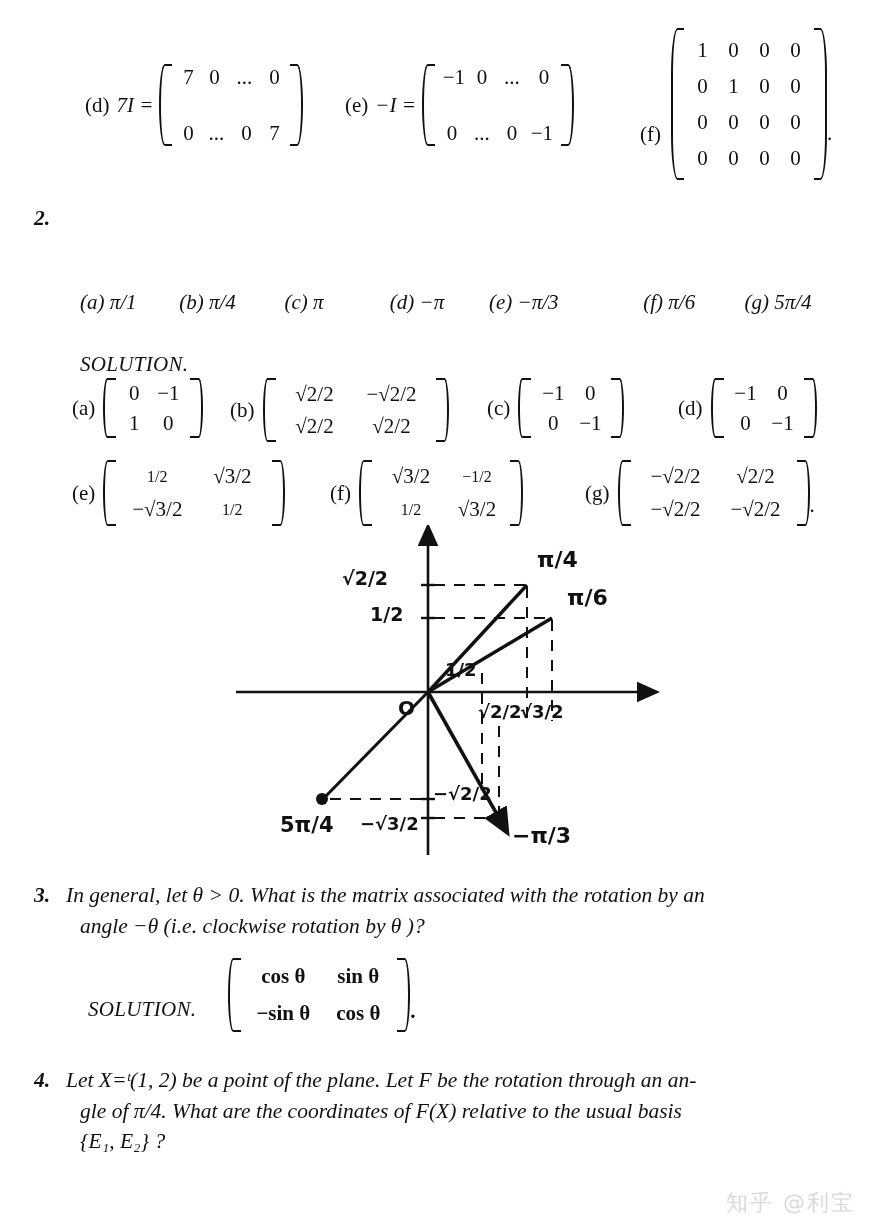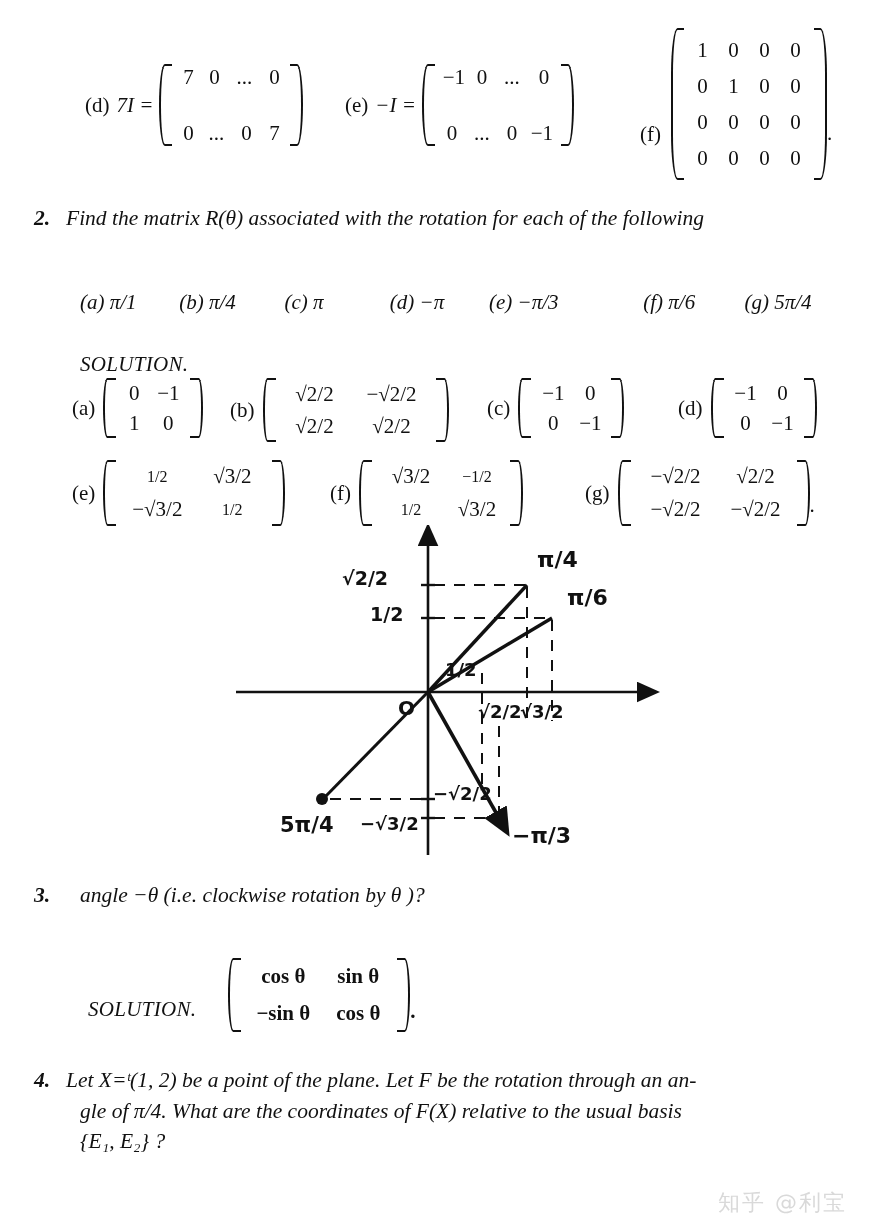--- a/index.html
+++ b/index.html
@@ -51,21 +51,21 @@
 
   .soln{position:absolute;font-style:italic;font-size:21px;letter-spacing:.3px;}
 
   
   #figure{position:absolute;left:190px;top:525px;width:470px;height:340px;}
   #figure svg{display:block;}
   .hand{font-family:"DejaVu Sans", sans-serif;font-weight:bold;}
 
   
   #watermark{
-    position:absolute;right:22px;bottom:14px;
+    position:absolute;right:14px;bottom:14px;
     font-size:22px;color:#d9d9d9;letter-spacing:2px;
     font-family:"DejaVu Sans", sans-serif;
     user-select:none;
   }
 </style>
 </head>
 <body>
 
 <div class="page">
 
@@ -150,21 +150,20 @@
           </span>
         </span>
         <span class="paren r"></span>
         <span style="align-self:flex-end;padding-bottom:34px;font-size:21px;">.</span>
       </span>
     </div>
   </div>
 
   <div class="prob" style="left:66px;top:203px;width:770px;">
     <span class="num">2.</span>
-    <p>Find the matrix  R(θ) associated with the rotation for each of the following</p>
   </div>
 
   <div class="answers" style="left:80px;top:290px;width:770px;">
     <span style="display:inline-block;width:94px;"><span>(a)</span> <span>π/1</span></span>
     <span style="display:inline-block;width:100px;"><span>(b)</span> <span>π/4</span></span>
     <span style="display:inline-block;width:100px;"><span>(c)</span> <span>π</span></span>
     <span style="display:inline-block;width:94px;"><span>(d)</span> <span>−π</span></span>
     <span style="display:inline-block;width:110px;"><span>(e)</span> <span>−π/3</span></span>
     <span style="display:inline-block;width:96px;margin-left:39px;"><span>(f)</span> <span>π/6</span></span>
     <span style="display:inline-block;"><span>(g)</span> <span>5π/4</span></span>
@@ -353,20 +352,21 @@
     <div class="hand" style="position:absolute;left:377px;top:60px;font-size:22px;">π/6</div>
     <div class="hand" style="position:absolute;left:90px;top:288px;font-size:21px;">5π/4</div>
     <div class="hand" style="position:absolute;left:322px;top:298px;font-size:22px;">−π/3</div>
 
     <div class="hand" style="position:absolute;left:243px;top:258px;font-size:18px;">−√2/2</div>
     <div class="hand" style="position:absolute;left:170px;top:288px;font-size:18px;">−√3/2</div>
   </div>
 
   <div class="prob" style="left:66px;top:880px;width:780px;">
     <span class="num">3.</span>
+    <p>In general, let  θ &gt; 0.  What is the matrix associated with the rotation by an</p>
     <p style="padding-left:14px;">angle −θ (i.e. clockwise rotation by θ )?</p>
   </div>
 
   <div class="block" style="left:88px;top:958px;">
     <span class="soln" style="position:static;margin-top:28px;">SOLUTION.</span>
     <span class="mtx" style="margin-left:32px;height:74px;font-weight:bold;">
       <span class="paren l"></span>
       <span class="cells">
         <span class="rowl">
           <span style="width:78px;height:37px">cos θ</span>

